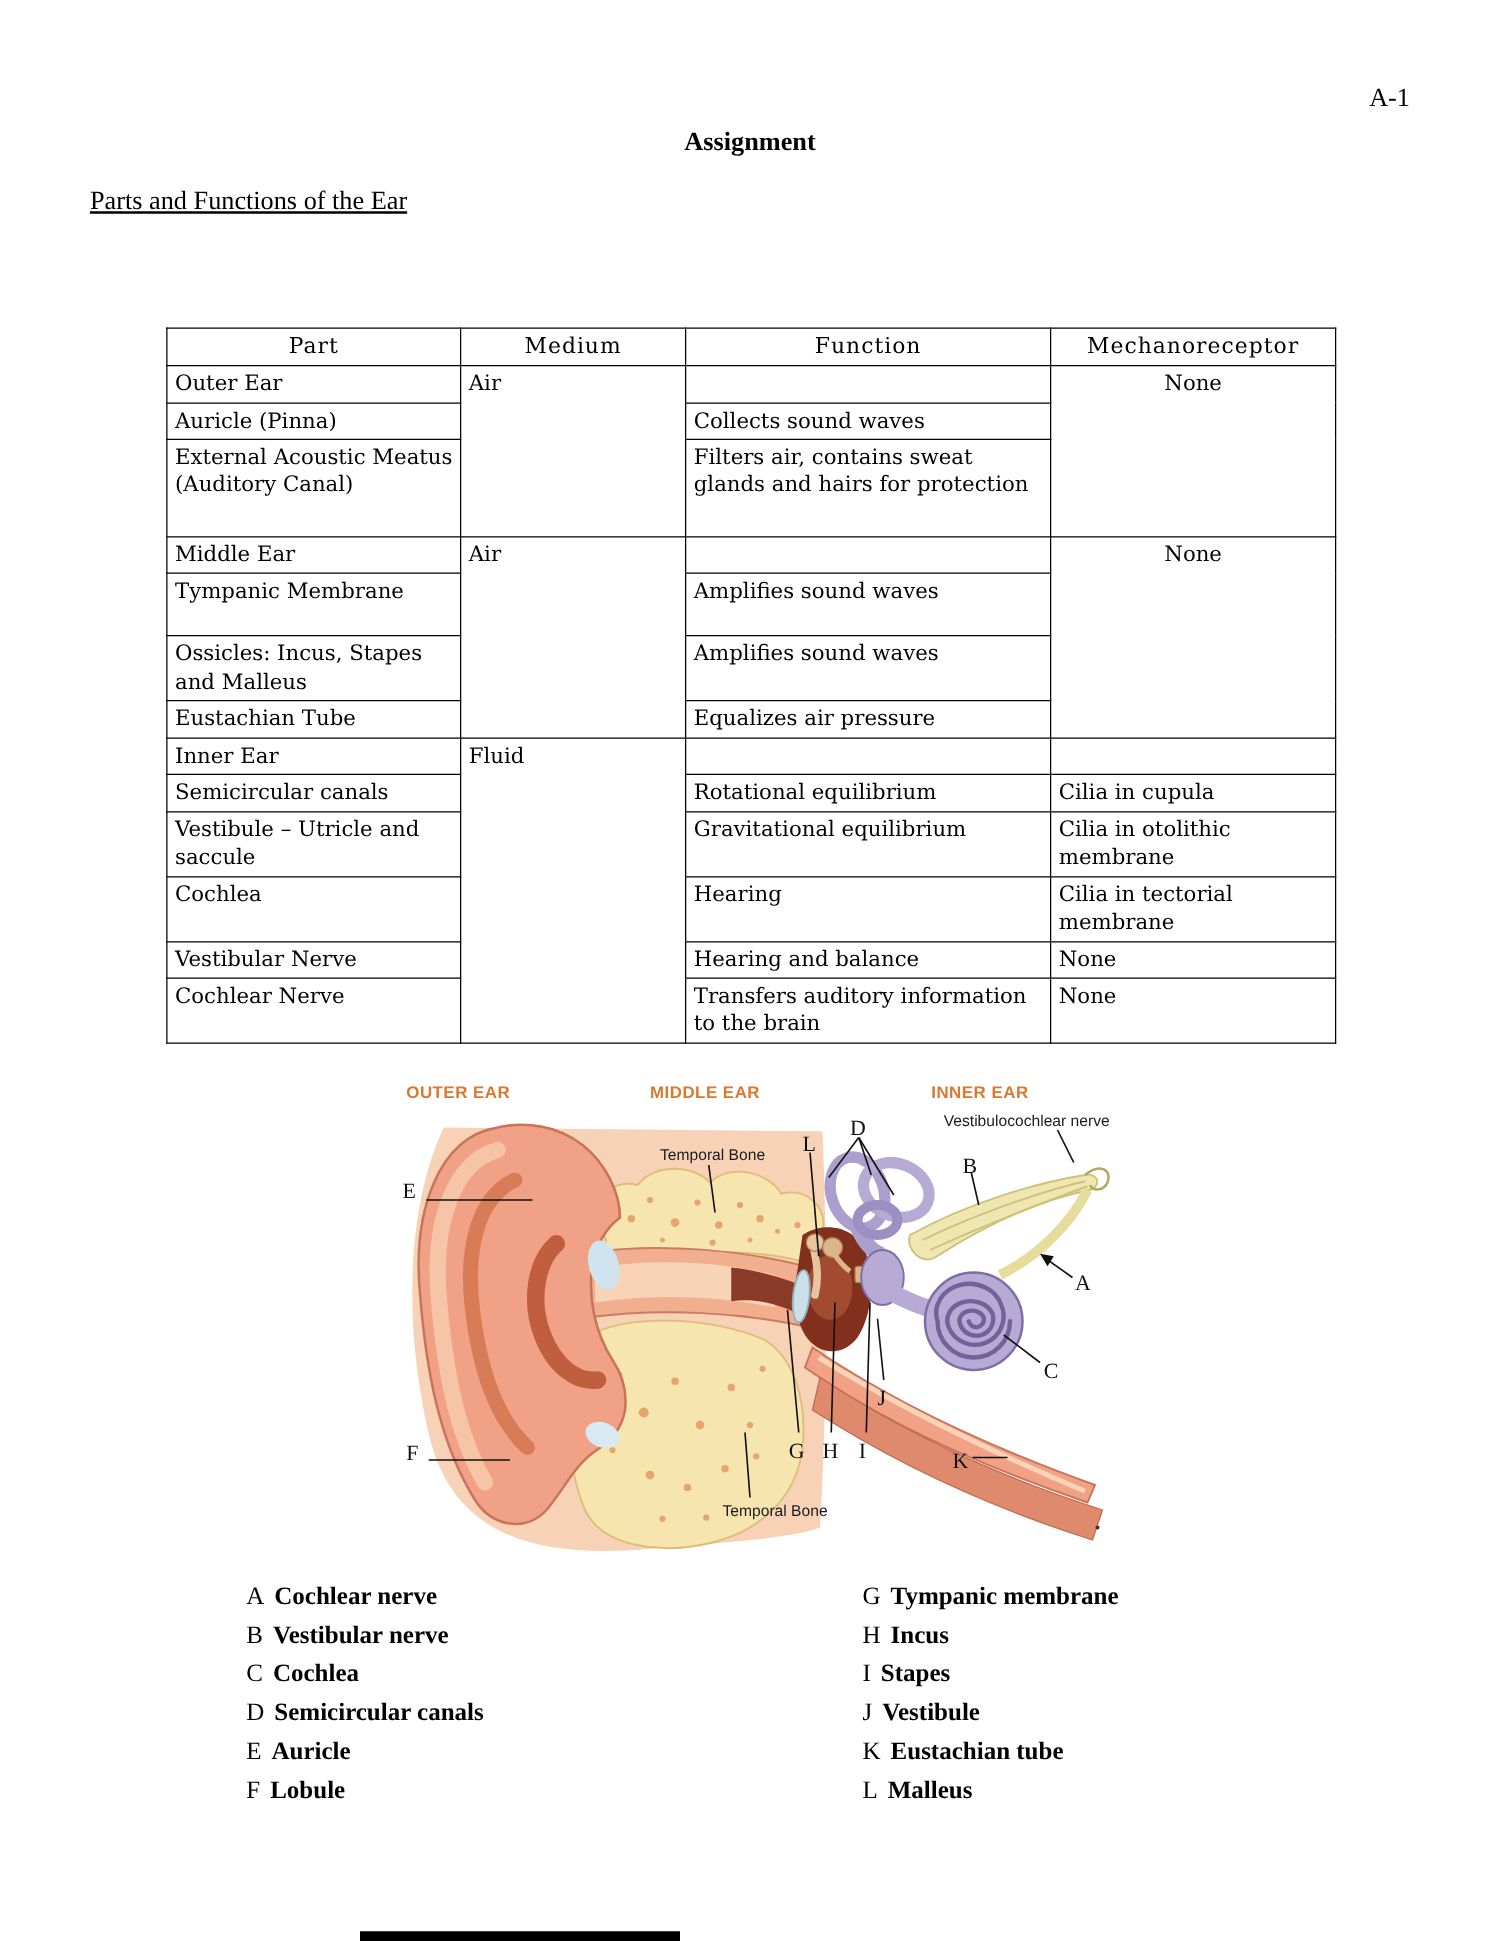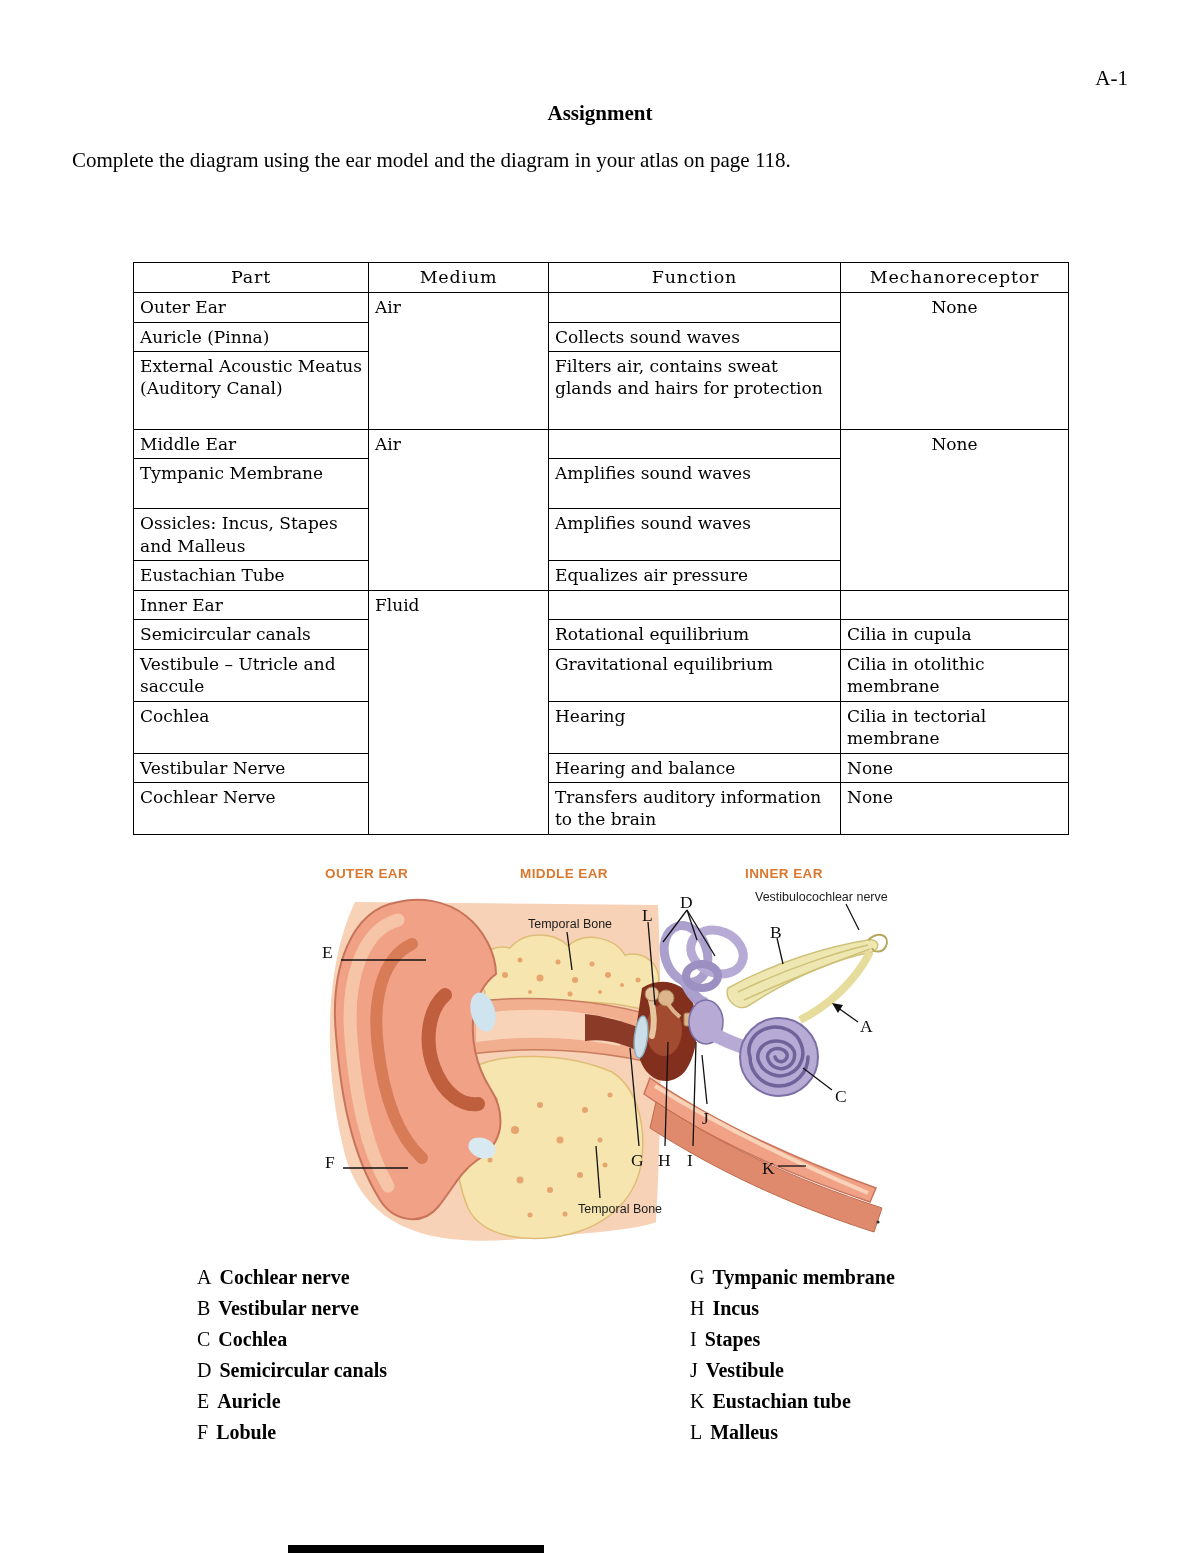--- a/index.html
+++ b/index.html
@@ -46,21 +46,21 @@
 
   .bottom-bar{position:absolute;left:288px;top:1545px;width:256px;height:8px;background:#000;}
 </style>
 </head>
 <body>
 
 <div class="page-number">A-1</div>
 <div class="doc-title">Assignment</div>
 
 <div class="head-block">
-  <div class="head-instruction">Complete the diagram using the ear model and the diagram in your atlas on page 118.</div>
+  <div class="head-sub">Parts and Functions of the Ear</div>
 </div>
 
 <table class="ear-table">
   <colgroup>
     <col style="width:235px">
       <col style="width:180px">
       <col style="width:292px">
       <col style="width:228px">
   </colgroup>
   <tbody>

